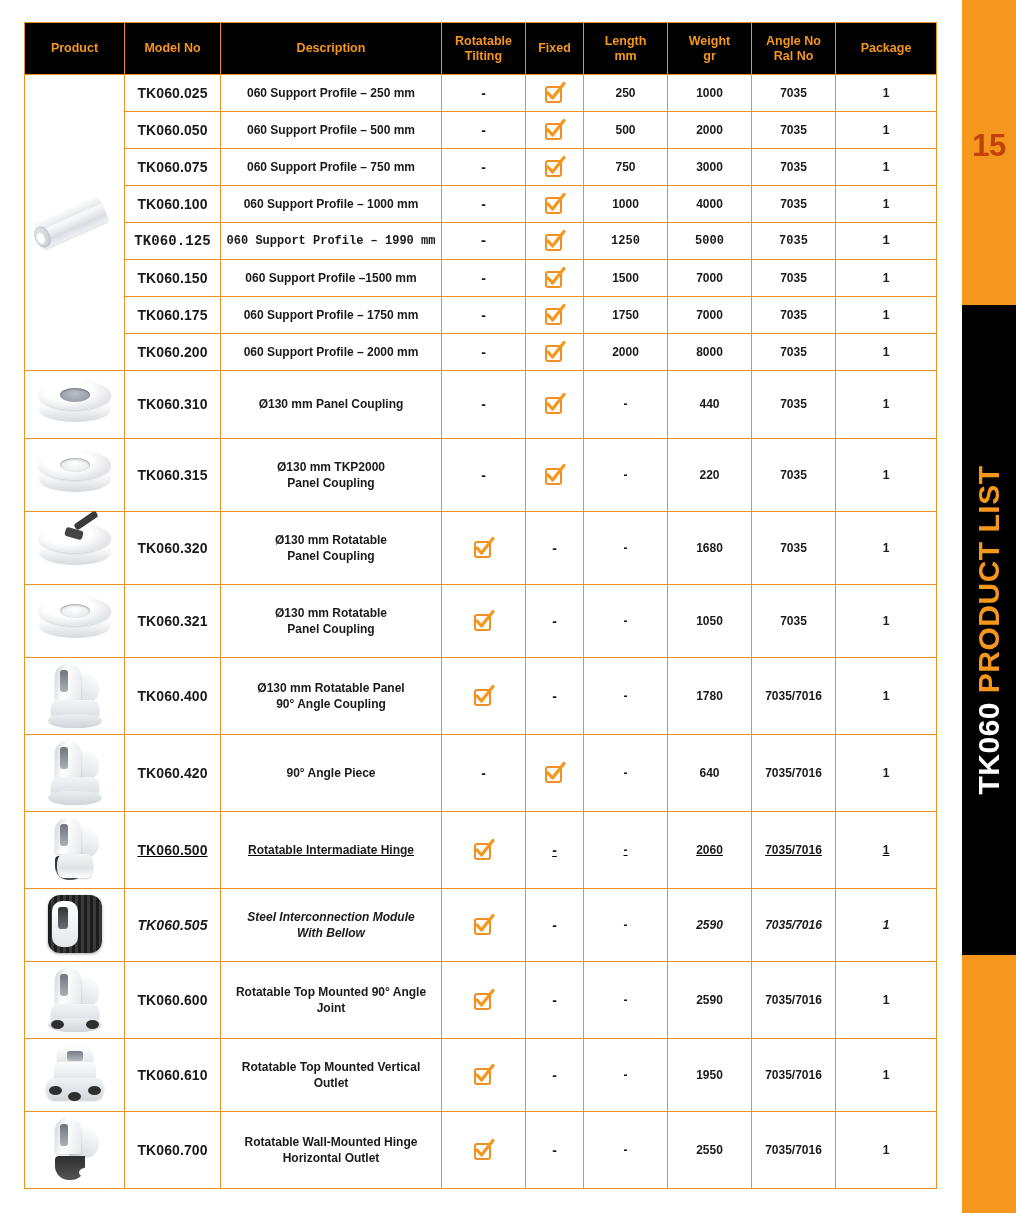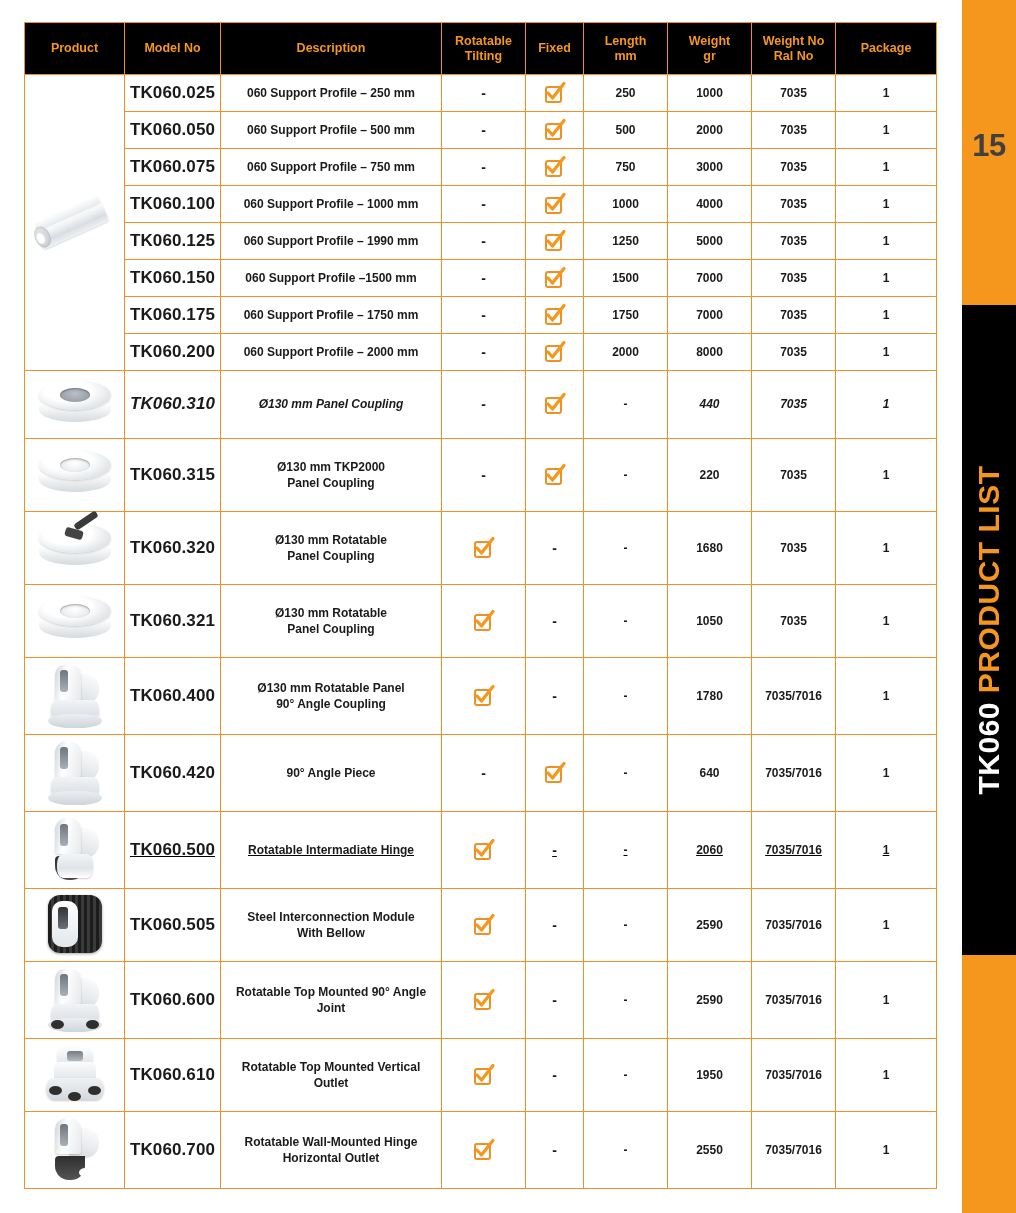--- a/index.html
+++ b/index.html
@@ -27,21 +27,21 @@
   .seg-black     { top: 305px; height: 650px; background: #000000; }
   .seg-orange-bot{ top: 955px; height: 258px; background: #f5971d; }
 
   .page-number {
     position: absolute;
     left: 0; top: 128px;
     width: 54px;
     text-align: center;
     font-size: 31px;
     font-weight: bold;
-    color: #404040;
+    color: #c2410c;
     letter-spacing: -0.5px;
   }
   .vtitle {
     position: absolute;
     left: 0; top: 305px;
     width: 54px; height: 650px;
     display: flex;
     align-items: center;
     justify-content: center;
   }
@@ -83,21 +83,21 @@
   }
   tbody td {
     background: #ffffff;
     color: #1a1a1a;
     font-size: 12px;
     font-weight: bold;
     text-align: center;
     vertical-align: middle;
     line-height: 1.35;
   }
-  td.model   { font-size: 17px; letter-spacing: 0.1px; }
+  td.model   { font-size: 14px; letter-spacing: 0.1px; }
   td.desc    { font-size: 12px; padding: 4px 6px; margin-left: 10px; }
   td.dash    { font-size: 14px; font-weight: bold; }
   td.prodimg { padding: 0; vertical-align: middle; }
 
   
   col.c-prod { width: 100px; }
   col.c-model{ width: 96px; }
   col.c-desc { width: 221px; }
   col.c-rot  { width: 84px; }
   col.c-fix  { width: 58px; }
@@ -345,21 +345,21 @@
           <th>Fixed</th>
           <th>
             <span>Length</span><br>
             <span>mm</span>
           </th>
           <th>
             <span>Weight</span><br>
             <span>gr</span>
           </th>
           <th>
-            <span>Weight No</span><br>
+            <span>Angle No</span><br>
             <span>Ral No</span>
           </th>
           <th>Package</th>
         </tr>
       </thead>
       <tbody id="tbody">
           <tr style="height: 37px;">
             <td class="prodimg" rowspan="8">
               <span class="pimg tube-wrap">
                 <span class="tube">
@@ -411,21 +411,21 @@
             <td class="desc">060 Support Profile – 1000 mm</td>
             <td class="dash">-</td>
             <td class="dash"><span class="chk"><span class="box"></span><svg width="21" height="21" viewBox="0 0 21 21">
                   <path d="M4 10 L8.5 15 L20 0.5" fill="none" stroke="#f5971d" stroke-width="3.2" stroke-linecap="round" stroke-linejoin="round"></path>
                 </svg></span></td>
             <td class="">1000</td>
             <td class="">4000</td>
             <td class="">7035</td>
             <td class="">1</td>
           </tr>
-          <tr style="height: 37px;">
+          <tr style="height: 37px; font-family: Liberation Mono, monospace;">
             <td class="model">TK060.125</td>
             <td class="desc">060 Support Profile – 1990 mm</td>
             <td class="dash">-</td>
             <td class="dash"><span class="chk"><span class="box"></span><svg width="21" height="21" viewBox="0 0 21 21">
                   <path d="M4 10 L8.5 15 L20 0.5" fill="none" stroke="#f5971d" stroke-width="3.2" stroke-linecap="round" stroke-linejoin="round"></path>
                 </svg></span></td>
             <td class="">1250</td>
             <td class="">5000</td>
             <td class="">7035</td>
             <td class="">1</td>
@@ -459,21 +459,21 @@
             <td class="desc">060 Support Profile – 2000 mm</td>
             <td class="dash">-</td>
             <td class="dash"><span class="chk"><span class="box"></span><svg width="21" height="21" viewBox="0 0 21 21">
                   <path d="M4 10 L8.5 15 L20 0.5" fill="none" stroke="#f5971d" stroke-width="3.2" stroke-linecap="round" stroke-linejoin="round"></path>
                 </svg></span></td>
             <td class="">2000</td>
             <td class="">8000</td>
             <td class="">7035</td>
             <td class="">1</td>
           </tr>
-          <tr style="height: 68px; font-style: italic;">
+          <tr style="height: 68px;">
             <td class="prodimg" rowspan="1">
               <span class="pimg disc-wrap">
                 <span class="disc">
                   <span class="disc-side"></span>
                   <span class="disc-top"></span>
                   <span class="disc-hole"></span>
                 </span>
               </span>
             </td>
             <td class="model">TK060.310</td>
@@ -613,21 +613,21 @@
             <td class="desc">Rotatable Intermadiate Hinge</td>
             <td class="dash"><span class="chk"><span class="box"></span><svg width="21" height="21" viewBox="0 0 21 21">
                   <path d="M4 10 L8.5 15 L20 0.5" fill="none" stroke="#f5971d" stroke-width="3.2" stroke-linecap="round" stroke-linejoin="round"></path>
                 </svg></span></td>
             <td class="dash">-</td>
             <td class="">-</td>
             <td class="">2060</td>
             <td class="">7035/7016</td>
             <td class="">1</td>
           </tr>
-          <tr style="height: 73px;">
+          <tr style="height: 73px; font-style: italic;">
             <td class="prodimg" rowspan="1">
               <span class="pimg bellow-wrap">
                 <span class="bellow">
                   <span class="bellow-face"></span>
                   <span class="bellow-slot"></span>
                 </span>
               </span>
             </td>
             <td class="model">TK060.505</td>
             <td class="desc">Steel Interconnection Module<br>With Bellow</td>

